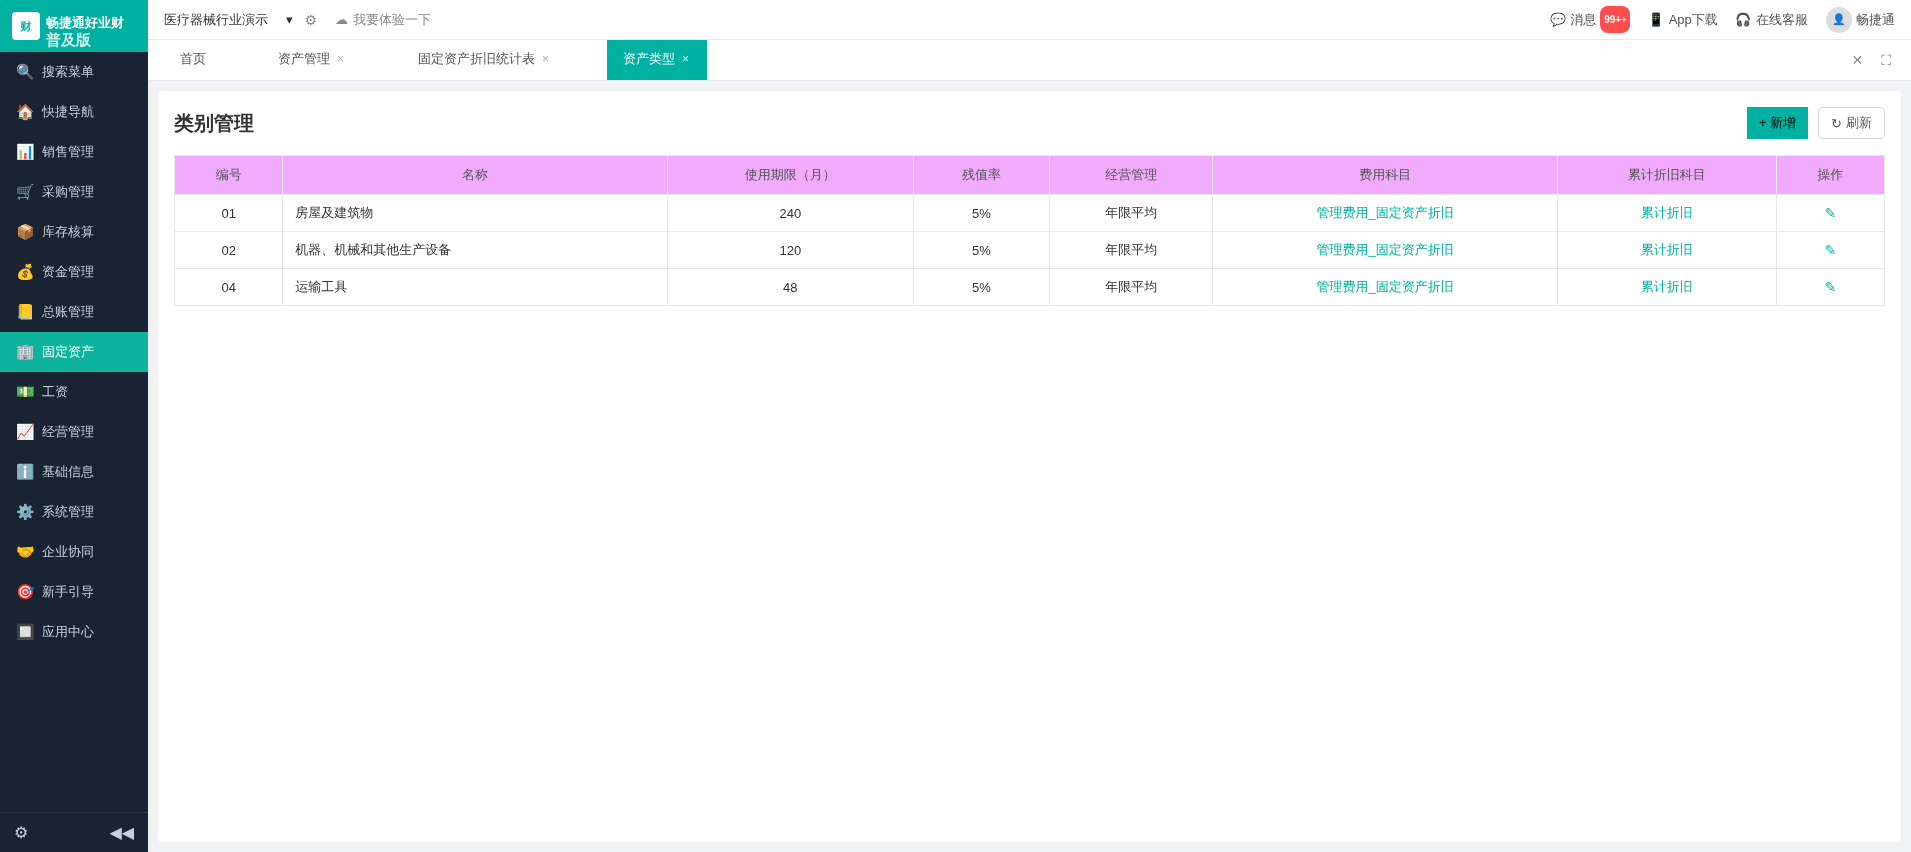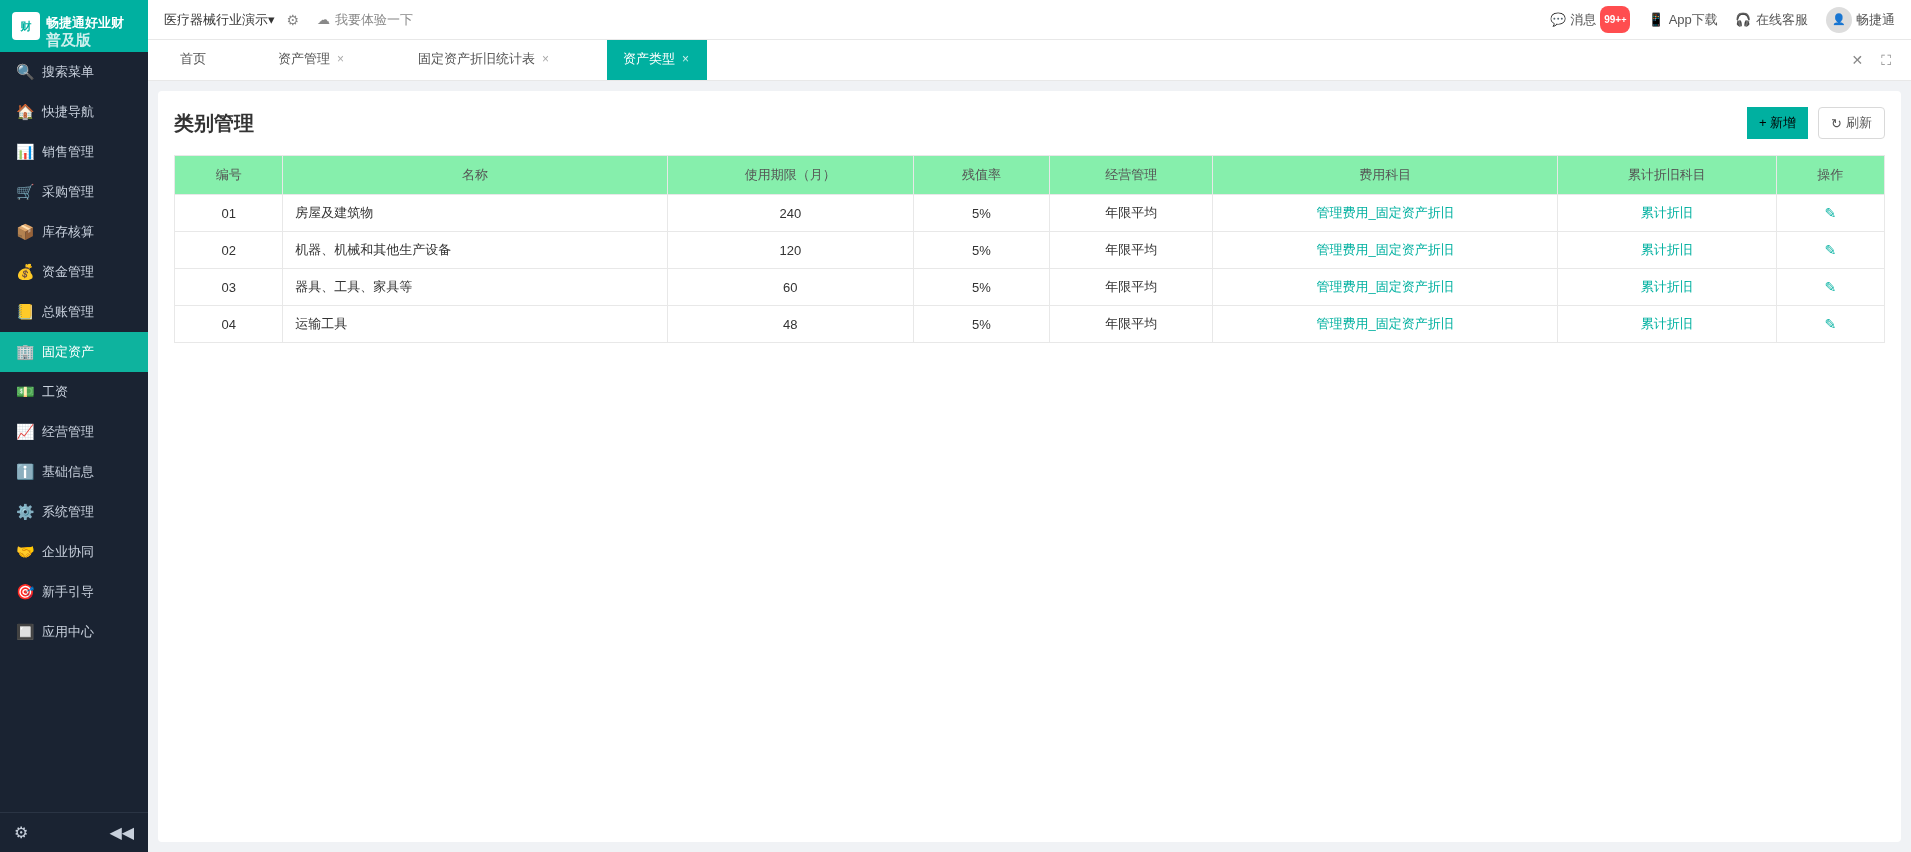--- a/index.html
+++ b/index.html
@@ -66,21 +66,21 @@
     .topbar {
       background: #fff;
       height: 40px;
       display: flex;
       align-items: center;
       padding: 0 16px;
       border-bottom: 1px solid #e8e8e8;
       gap: 12px;
     }
     .topbar-module {
-      display: flex; align-items: center; gap: 0;
+      display: flex; align-items: center; gap: 18px;
       color: #333; font-size: 13px; cursor: pointer;
     }
     .topbar-module-icon { font-size: 14px; color: #888; }
     .topbar-experience {
       display: flex; align-items: center; gap: 5px;
       color: #888; font-size: 13px; cursor: pointer;
       margin-left: 6px;
     }
     .topbar-right {
       margin-left: auto;
@@ -193,21 +193,21 @@
       display: flex; align-items: center; gap: 4px;
     }
 
     
     .data-table {
       width: 100%;
       border-collapse: collapse;
       font-size: 13px;
     }
     .data-table th {
-      background: #86efac;
+      background: #f0abfc;
       color: #555;
       font-weight: 500;
       text-align: center;
       padding: 10px 12px;
       border: 1px solid #e8e8e8;
       white-space: nowrap;
     }
     .data-table td {
       text-align: center;
       padding: 9px 12px;
@@ -402,30 +402,20 @@
             <td>02</td>
             <td class="name-cell">机器、机械和其他生产设备</td>
             <td>120</td>
             <td>5%</td>
             <td>年限平均</td>
             <td class="link-cell">管理费用_固定资产折旧</td>
             <td class="link-cell">累计折旧</td>
             <td><span class="edit-icon">✎</span></td>
           </tr>
           <tr>
-            <td>03</td>
-            <td class="name-cell">器具、工具、家具等</td>
-            <td>60</td>
-            <td>5%</td>
-            <td>年限平均</td>
-            <td class="link-cell">管理费用_固定资产折旧</td>
-            <td class="link-cell">累计折旧</td>
-            <td><span class="edit-icon">✎</span></td>
-          </tr>
-          <tr>
             <td>04</td>
             <td class="name-cell">运输工具</td>
             <td>48</td>
             <td>5%</td>
             <td>年限平均</td>
             <td class="link-cell">管理费用_固定资产折旧</td>
             <td class="link-cell">累计折旧</td>
             <td><span class="edit-icon">✎</span></td>
           </tr>
         </tbody>

